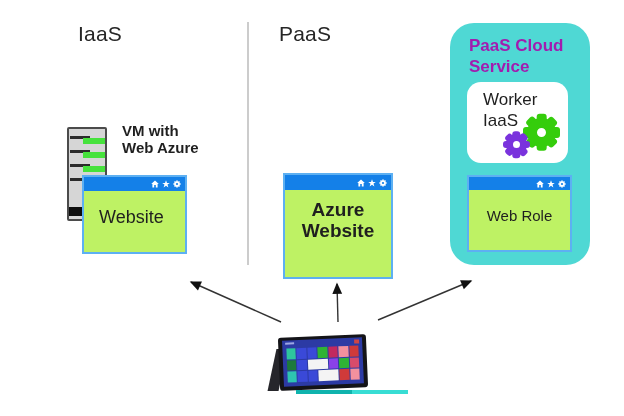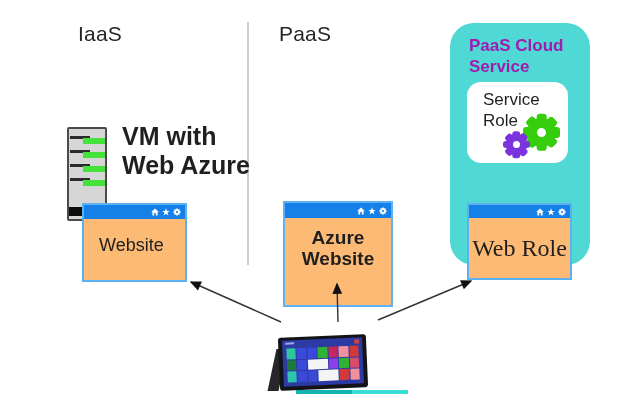--- a/index.html
+++ b/index.html
@@ -17,35 +17,35 @@
   #hdr-paas{left:279px;}
   .divider{position:absolute;left:247px;top:22px;width:2px;height:243px;background:var(--divider);}
 
   
   .server{position:absolute;left:67px;top:127px;width:40px;height:94px;background:#d6d6d6;
     border:2px solid #4b4b4b;border-radius:2px;box-sizing:border-box;}
   .server .shelf-line{position:absolute;left:1px;width:20px;height:3px;background:#2b2b2b;}
   .server .shelf-green{position:absolute;right:0px;width:22px;height:6px;background:var(--server-green);}
   .server .base{position:absolute;left:0;right:0;bottom:3px;height:9px;background:#0d0d0d;}
 
-  .vm-label{position:absolute;left:122px;top:122px;font-size:25px;font-weight:bold;line-height:1.15;}
-
-  
-  .browser{position:absolute;background:#fdba74;border:2px solid var(--browser-border);box-sizing:border-box;margin-top:28px;}
+  .vm-label{position:absolute;left:122px;top:122px;font-size:15px;font-weight:bold;line-height:1.15;}
+
+  
+  .browser{position:absolute;background:#bef264;border:2px solid var(--browser-border);box-sizing:border-box;}
   .browser .bar{background:var(--titlebar-blue);display:flex;justify-content:flex-end;align-items:center;gap:3px;padding:0 4px;}
   .browser .bar svg{width:8px;height:8px;display:block;}
   #win-website{left:82px;top:175px;width:105px;height:79px;}
   #win-website .bar{height:14px;}
   #win-website .label{margin:16px 0 0 15px;font-size:18px;}
   #win-azure{left:283px;top:173px;width:110px;height:106px;}
   #win-azure .bar{height:15px;}
   #win-azure .label{margin-top:9px;text-align:center;font-size:19px;font-weight:bold;line-height:1.12;}
   #win-webrole{left:467px;top:175px;width:105px;height:77px;}
   #win-webrole .bar{height:13px;}
-  #win-webrole .label{margin-top:17px;text-align:center;font-size:24px;font-family:Liberation Serif, serif;}
+  #win-webrole .label{margin-top:17px;text-align:center;font-size:15px;}
 
   
   .cloud-panel{position:absolute;left:450px;top:23px;width:140px;height:242px;background:var(--teal-panel);
     border-radius:24px;}
   .cloud-panel .title{position:absolute;left:19px;top:12px;width:108px;font-size:17px;font-weight:bold;line-height:1.25;color:#a21caf;}
   .worker-box{position:absolute;left:17px;top:59px;width:101px;height:81px;background:#fff;border-radius:14px;}
   .worker-box .label{position:absolute;left:16px;top:7px;width:70px;font-size:17px;line-height:1.25;}
 
   
   .gear{position:absolute;}
@@ -141,21 +141,21 @@
     </div>
     <div class="label">
       <div>Azure</div>
       <div>Website</div>
     </div>
   </div>
 
   <div class="cloud-panel">
     <div class="title">PaaS Cloud Service</div>
     <div class="worker-box">
-      <div class="label">Service Role</div>
+      <div class="label">Worker IaaS</div>
       <div class="gear gear-green">
         <span class="tooth"></span>
           <span class="tooth t45"></span>
           <span class="tooth t90"></span>
           <span class="tooth t135"></span>
         <span class="ring"></span>
       </div>
       <div class="gear gear-purple">
         <span class="tooth"></span>
           <span class="tooth t45"></span>

